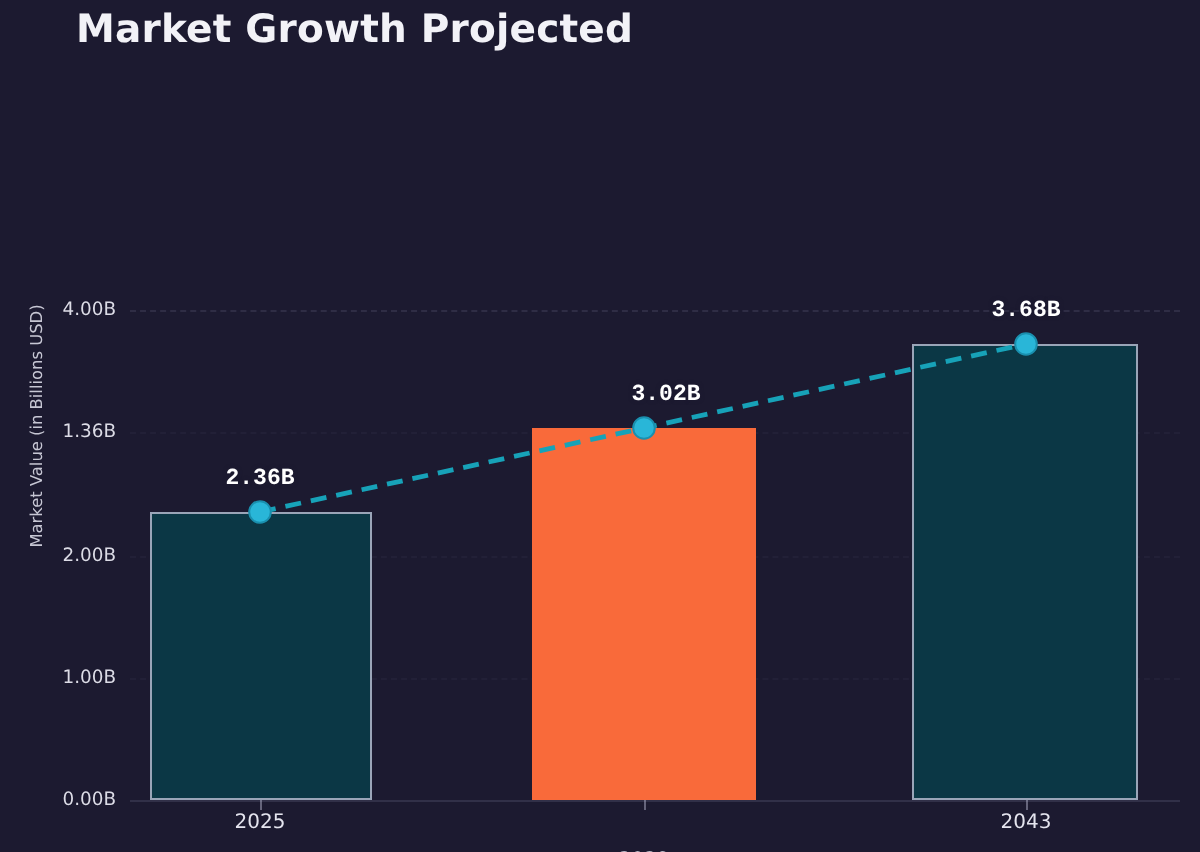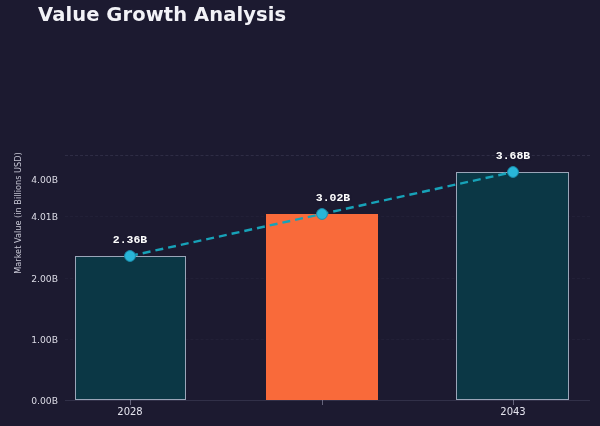--- a/index.html
+++ b/index.html
@@ -132,48 +132,48 @@
     width: 600px;
     height: 426px;
     pointer-events: none;
   }
 </style>
 </head>
 <body>
 
 <div id="figure">
 
-  <div id="chart-title">Value Growth Analysis</div>
+  <div id="chart-title">Market Growth Projected</div>
 
   <div id="y-axis-label">Market Value (in Billions USD)</div>
 
   <div class="gridline" style="top:155px;"></div>
   <div class="gridline" style="top:216px; border-top-color:rgba(160,160,195,0.05);"></div>
   <div class="gridline" style="top:278px; border-top-color:rgba(160,160,195,0.05);"></div>
   <div class="gridline" style="top:339px; border-top-color:rgba(160,160,195,0.05);"></div>
 
   <div id="ytick-wrap">
     <div class="ytick" style="top:400px;">0.00B</div>
     <div class="ytick" style="top:339px;">1.00B</div>
     <div class="ytick" style="top:278px;">2.00B</div>
-    <div class="ytick" style="top:216px;">4.01B</div>
-    <div class="ytick" style="top:155px;margin-top:24px;">4.00B</div>
+    <div class="ytick" style="top:216px;">1.36B</div>
+    <div class="ytick" style="top:155px;">4.00B</div>
   </div>
 
   <div id="baseline"></div>
 
   <div class="bar normal" style="left:75px;  width:111px; top:256px; height:144px;"></div>
   <div class="bar highlight" style="left:266px; width:112px; top:214px; height:186px;"></div>
   <div class="bar normal" style="left:456px; width:113px; top:172px; height:228px;"></div>
 
   <div class="xtickmark" style="left:130px;"></div>
   <div class="xtickmark" style="left:322px;"></div>
   <div class="xtickmark" style="left:513px;"></div>
 
-  <div class="xtick" style="left:130px;">2028</div>
+  <div class="xtick" style="left:130px;">2025</div>
   <div class="xtick" style="left:322px;margin-top:19px;">2029</div>
   <div class="xtick" style="left:513px;">2043</div>
 
   <svg id="trend-svg" viewBox="0 0 600 426">
     <polyline points="130,256 322,214 513,172" fill="none" stroke="#17a2b8" stroke-width="2.4" stroke-dasharray="8,5" stroke-linecap="butt"></polyline>
     <circle cx="130" cy="256" r="5.4" fill="#29b6d8" stroke="#1a8fae" stroke-width="1"></circle>
     <circle cx="322" cy="214" r="5.4" fill="#29b6d8" stroke="#1a8fae" stroke-width="1"></circle>
     <circle cx="513" cy="172" r="5.4" fill="#29b6d8" stroke="#1a8fae" stroke-width="1"></circle>
   </svg>
 

